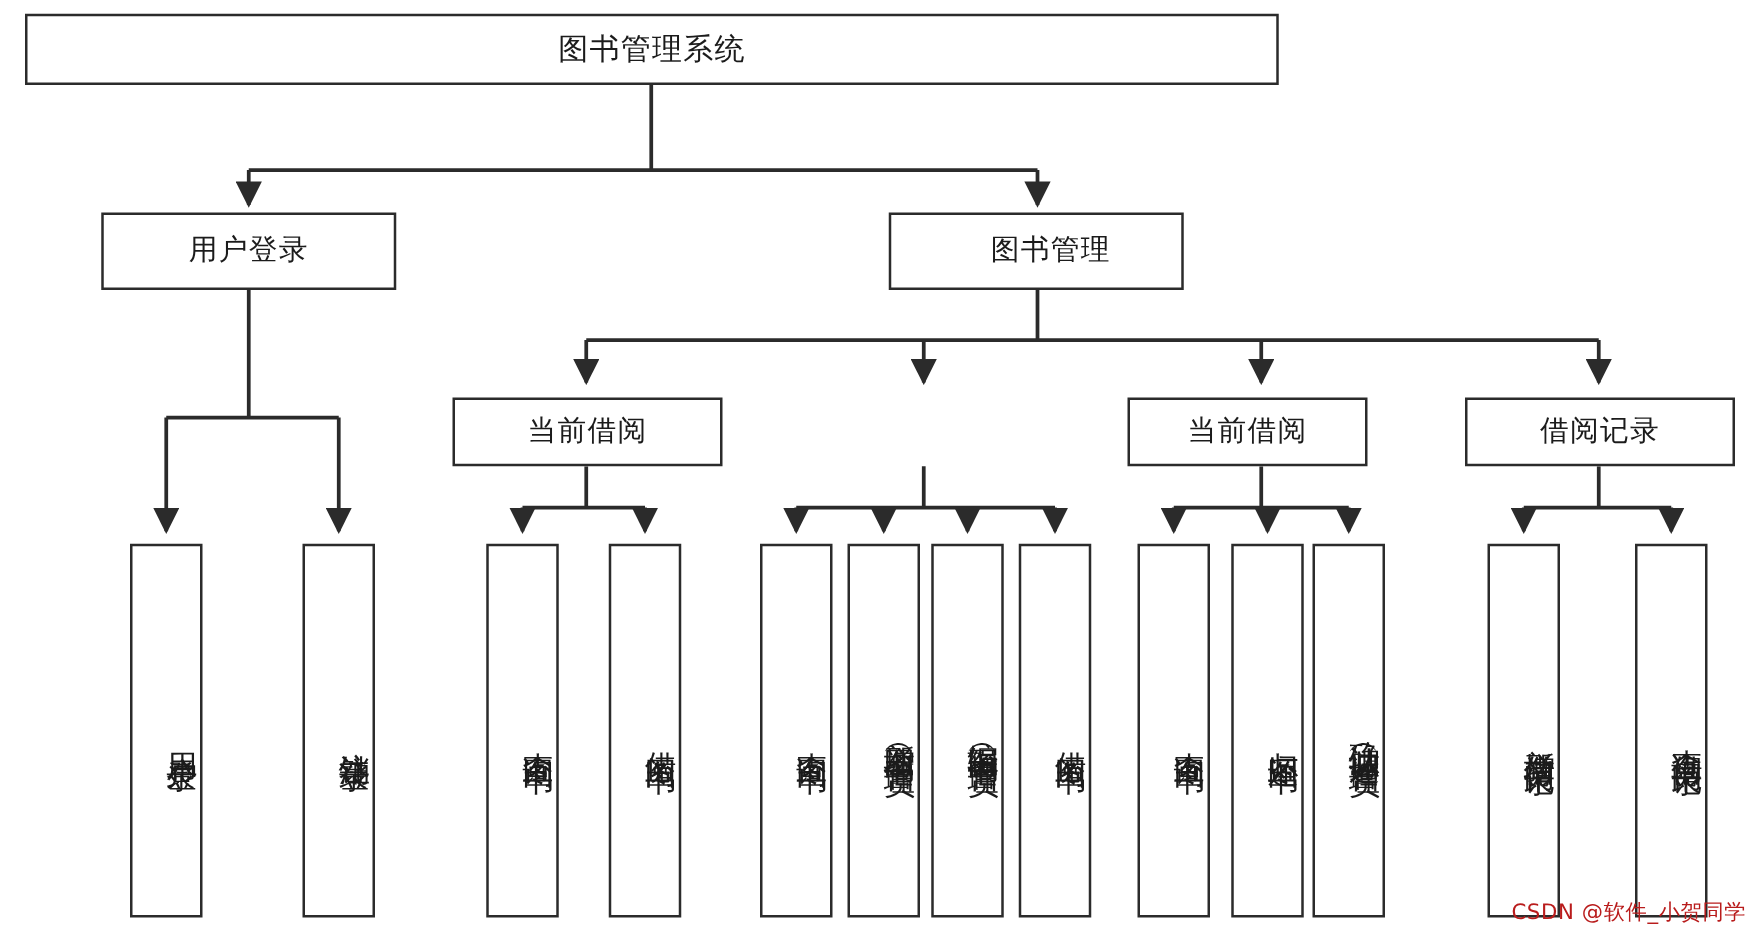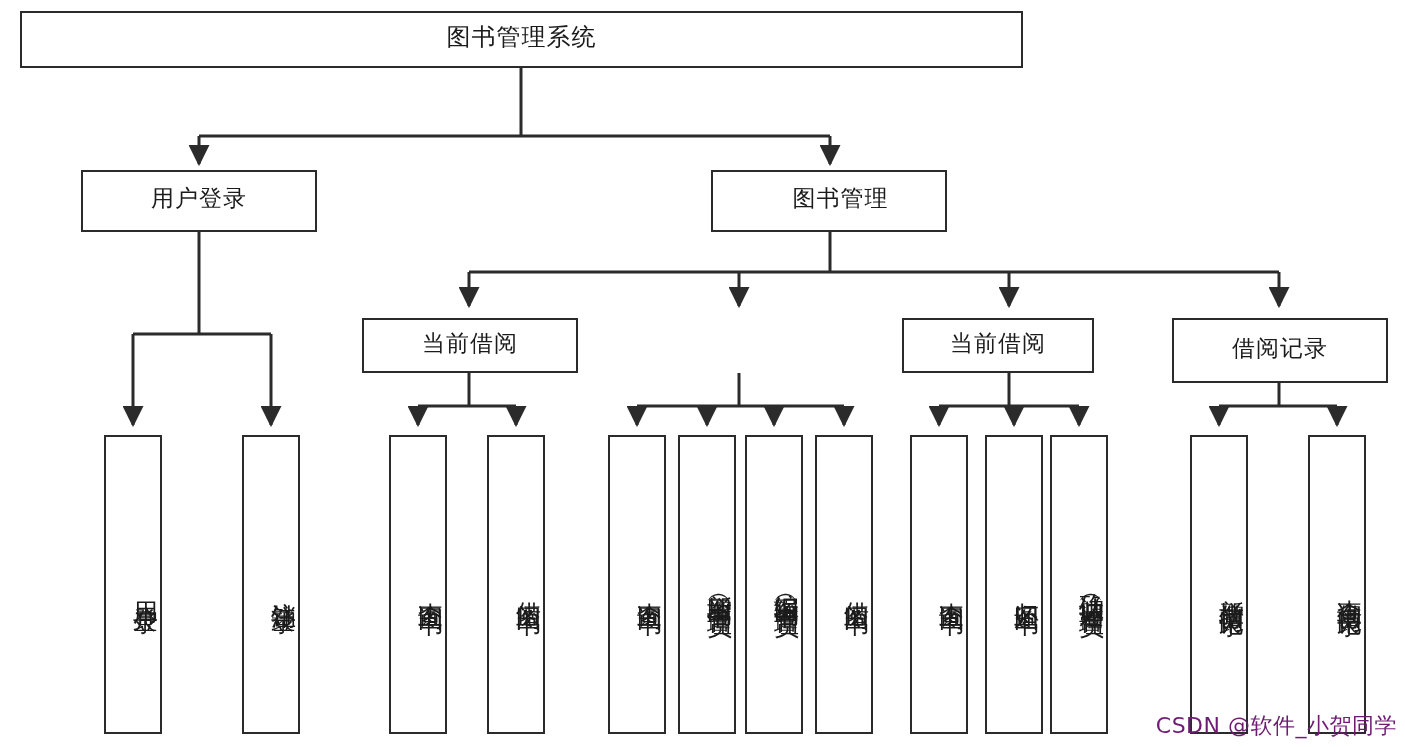--- a/index.html
+++ b/index.html
@@ -33,21 +33,20 @@
     border: 2px solid #2b2b2b;
     display: flex;
     align-items: center;
     justify-content: center;
     color: #1b1b1b;
   }
   .node.horiz {
     font-size: 23px;
     letter-spacing: 1px;
     line-height: 1.2;
-    font-family: Liberation Mono, monospace;
   }
   .node.root {
     font-size: 24px;
   }
   .node.vert {
     writing-mode: vertical-rl;
     text-orientation: upright;
     font-size: 25px;
     line-height: 1.18;
     letter-spacing: 3px;
@@ -58,22 +57,22 @@
   .node.vert .vtext {
     writing-mode: vertical-rl;
     text-orientation: upright;
     display: block;
     white-space: nowrap;
   }
   .watermark {
     position: absolute;
     right: 8px;
     bottom: 6px;
-    font-size: 22px;
-    color: #701a75;
+    font-size: 17px;
+    color: #b91c1c;
     white-space: nowrap;
     letter-spacing: 0.5px;
   }
 </style>
 </head>
 <body>
 
 <div id="canvas">
 
   <svg id="edges" viewBox="0 0 1405 747" xmlns="http://www.w3.org/2000/svg">
@@ -136,21 +135,21 @@
   <div class="node horiz" style="left: 711px; top: 170px; width: 236px; height: 62px; padding-left: 23px;">
     <span>图书管理</span>
   </div>
 
   <div class="node horiz" style="left: 362px; top: 318px; width: 216px; height: 55px;">
     <span>当前借阅</span>
   </div>
   <div class="node horiz" style="left: 902px; top: 318px; width: 192px; height: 55px;">
     <span>当前借阅</span>
   </div>
-  <div class="node horiz" style="left: 1172px; top: 318px; width: 216px; height: 65px;">
+  <div class="node horiz" style="left: 1172px; top: 318px; width: 216px; height: 55px;">
     <span>借阅记录</span>
   </div>
 
   <div class="node vert" style="left: 104px; top: 435px; width: 58px; height: 299px;">
     <span class="vtext">用户登录</span>
   </div>
   <div class="node vert" style="left: 242px; top: 435px; width: 58px; height: 299px;">
     <span class="vtext">注销登录</span>
   </div>
   <div class="node vert" style="left: 389px; top: 435px; width: 58px; height: 299px;">

